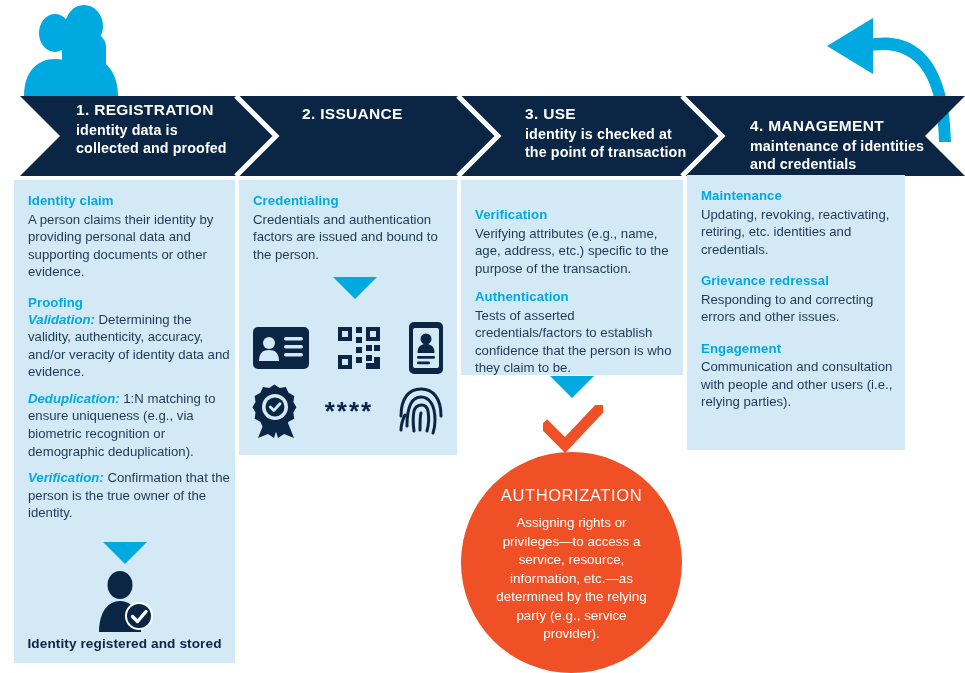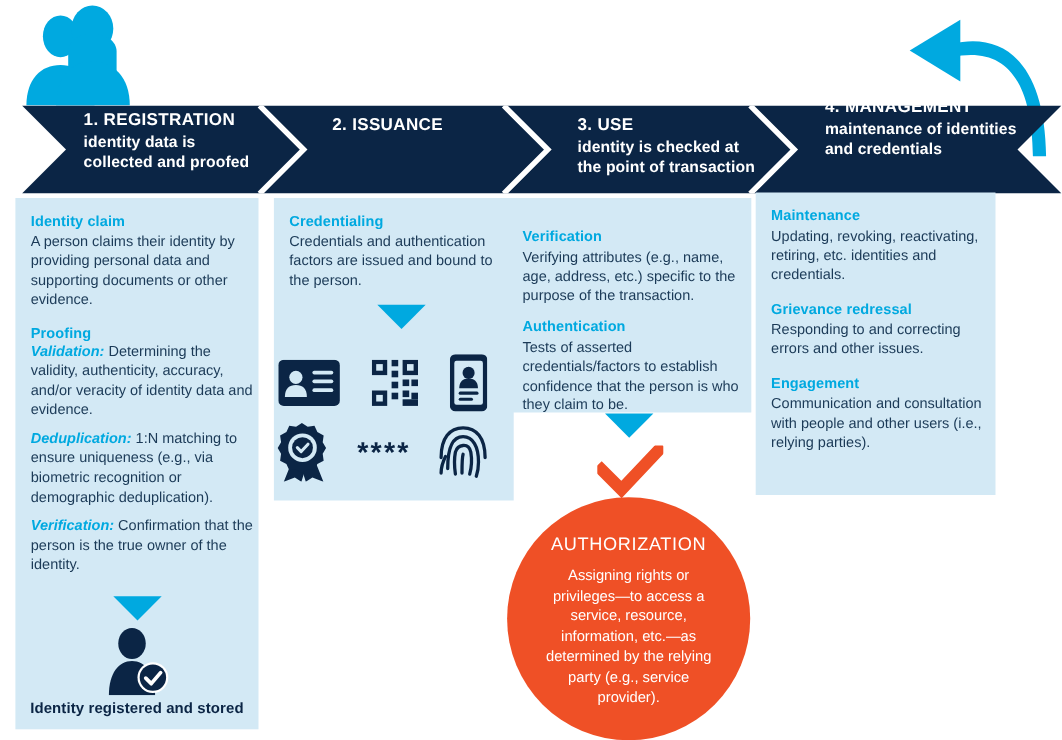--- a/index.html
+++ b/index.html
@@ -69,21 +69,21 @@
   }
 
   
   .col {
     position: absolute;
     background: #d3e9f5;
     box-sizing: border-box;
     padding: 12px 0 12px 14px;
   }
   #col-1 { left: 14px;  top: 180px; width: 221px; height: 483px; }
-  #col-2 { left: 249px; top: 180px; width: 218px; height: 275px; }
+  #col-2 { left: 239px; top: 180px; width: 218px; height: 275px; }
   #col-3 { left: 461px; top: 180px; width: 222px; height: 195px; }
   #col-4 { left: 687px; top: 175px; width: 218px; height: 275px; }
 
   .term {
     color: #00a9e0;
     font-size: 13.2px;
     font-weight: bold;
     margin: 0 0 1px 0;
     letter-spacing: .1px;
   }
@@ -235,21 +235,21 @@
     <span class="stage-title">1. REGISTRATION</span>
     <span class="stage-sub">identity data is<br>collected and proofed</span>
   </div>
   <div class="banner-label" style="left:302px; top:104px;">
     <span class="stage-title">2. ISSUANCE</span>
   </div>
   <div class="banner-label" style="left:525px; top:104px;">
     <span class="stage-title">3. USE</span>
     <span class="stage-sub">identity is checked at<br>the point of transaction</span>
   </div>
-  <div class="banner-label" style="left:750px; top:88px;">
+  <div class="banner-label" style="left:750px; top:116px;">
     <span class="stage-title">4. MANAGEMENT</span>
     <span class="stage-sub">maintenance of identities<br>and credentials</span>
   </div>
 
   <div class="col" id="col-1">
     <div class="body-text">
       <div class="term">Identity claim</div>
       <span>A person claims their identity by providing personal data and supporting documents or other evidence.</span>
     </div>
 

